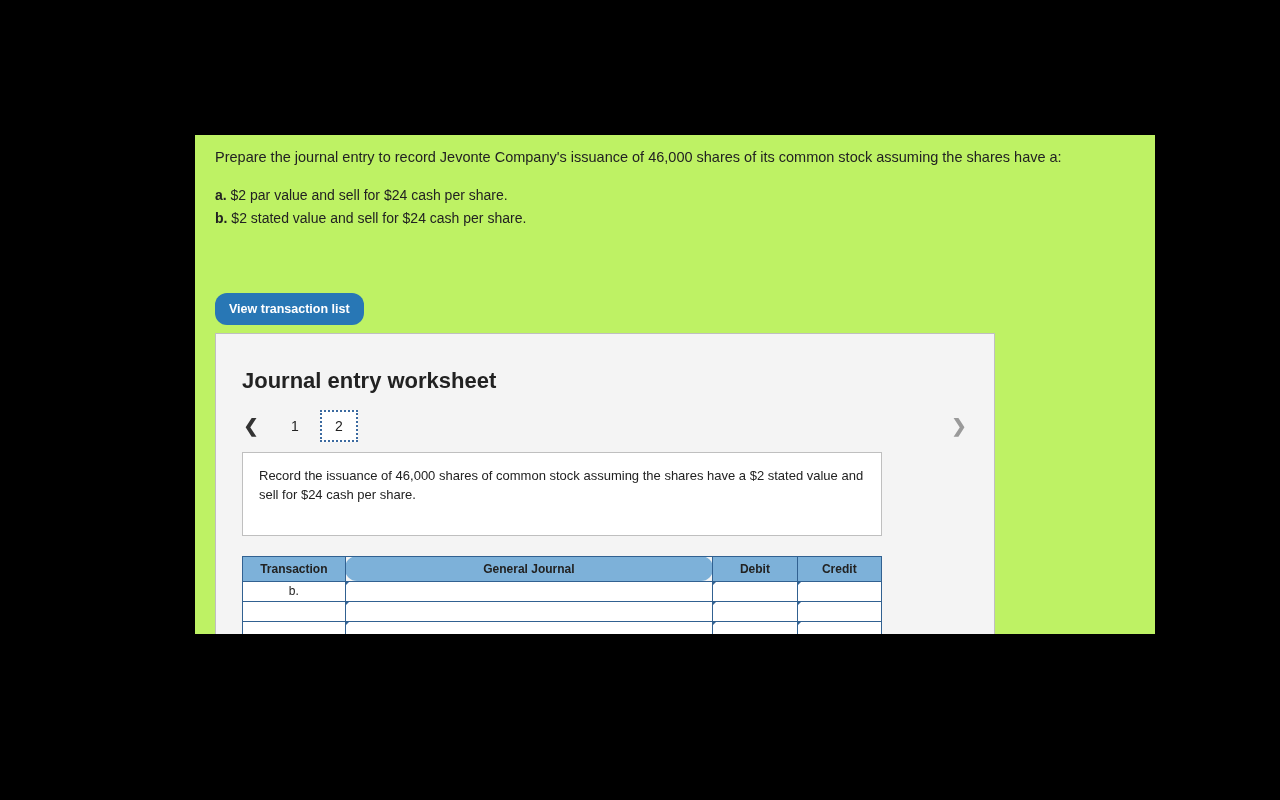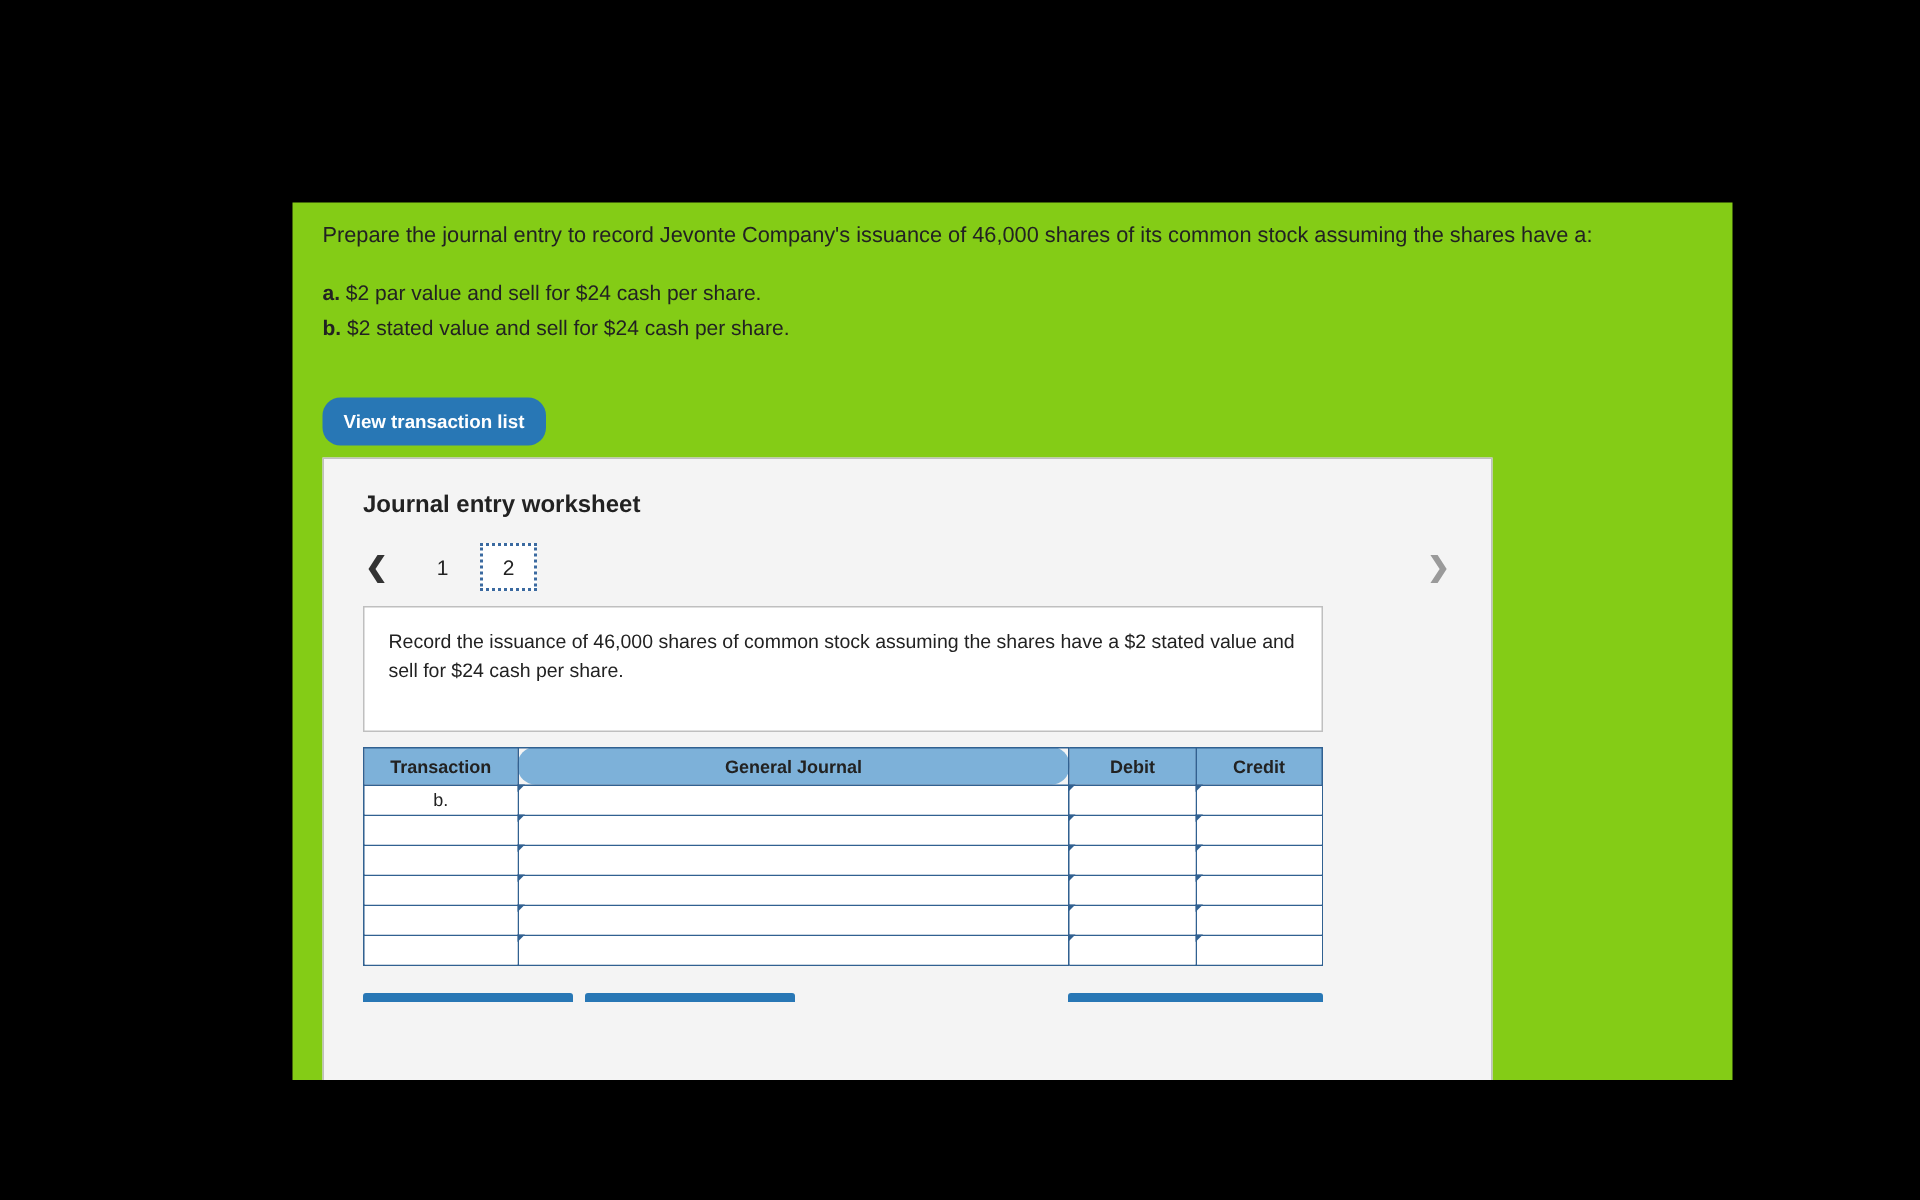--- a/index.html
+++ b/index.html
@@ -11,34 +11,34 @@
     font-family: Arial, Helvetica, sans-serif;
     font-size: 14px;
     color: #222;
     overflow: hidden;
   }
   .page {
     position: absolute;
     left: 195px;
     top: 135px;
     width: 960px;
-    height: 585px;
-    background: #84cc16;
+    height: 499px;
+    background: #bef264;
     box-sizing: border-box;
     padding: 12px 20px 0 20px;
     overflow: hidden;
   }
   .prompt {
     font-size: 14.5px;
     line-height: 1.4;
     margin-bottom: 18px;
     white-space: nowrap;
   }
   .list {
-    margin-bottom: 36px;
+    margin-bottom: 64px;
     line-height: 1.5;
   }
   .list .item {
     margin-bottom: 2px;
   }
   .list .marker {
     font-weight: bold;
   }
   .btn-primary {
     display: inline-block;
@@ -56,22 +56,23 @@
     background: #f4f4f4;
     margin-top: 8px;
     padding: 22px 26px 0 26px;
     box-sizing: border-box;
     width: 780px;
     height: 440px;
   }
   .worksheet-title {
     font-family: Verdana, Arial, sans-serif;
     font-weight: bold;
-    font-size: 16px;
+    font-size: 22px;
     margin-bottom: 16px;
+    margin-top: 12px;
   }
   .pager-row {
     display: flex;
     align-items: center;
     margin-bottom: 10px;
   }
   .pager-row .spacer {
     flex: 1;
   }
   .chevron {
@@ -103,21 +104,21 @@
   }
   .instruction-box {
     border: 1px solid #bfbfbf;
     background: #fff;
     padding: 14px 16px 30px 16px;
     font-family: Verdana, Arial, sans-serif;
     font-size: 13px;
     line-height: 1.45;
     width: 640px;
     box-sizing: border-box;
-    margin-bottom: 10px;
+    margin-bottom: 20px;
   }
   .note {
     color: #b01717;
     font-family: Verdana, Arial, sans-serif;
     font-size: 11.5px;
     margin-bottom: 10px;
   }
   table.journal {
     border-collapse: collapse;
     width: 640px;

